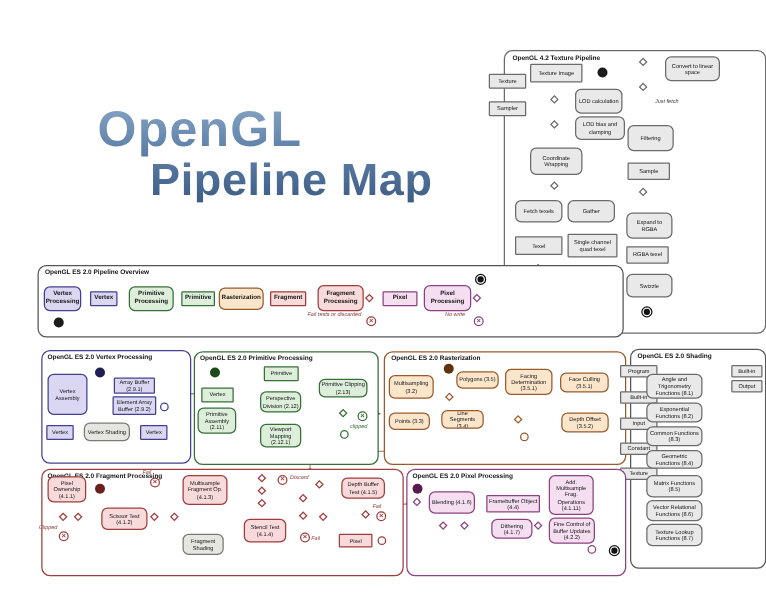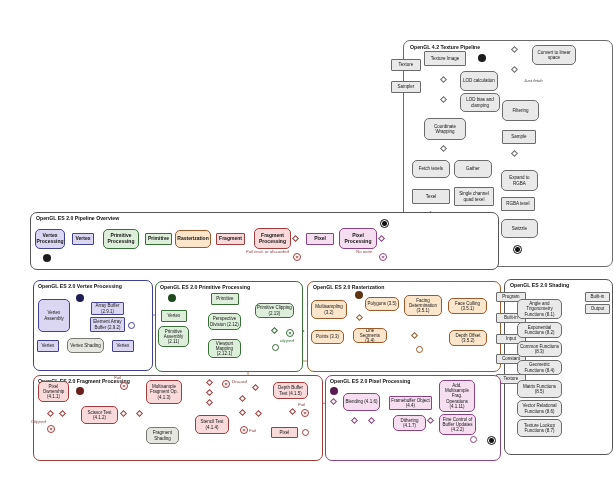--- a/index.html
+++ b/index.html
@@ -195,20 +195,24 @@
         <path d="M359,421 L367,421"></path>
       <path d="M376,421 L391,422"></path>
         <path d="M426,423 L428,421"></path>
       <path d="M431,417 L431,396 L437,396"></path>
         <path d="M457,412 L457,414"></path>
       <path d="M457,435 L457,440 L468,440"></path>
         <path d="M477,439 L485,440"></path>
     </g>
   </svg>
 
+  <div id="title">
+    <div class="t1">OpenGL</div>
+    <div class="t2">Pipeline Map</div>
+  </div>
 
   <div class="sec c-gry" style="left:403px;top:40px;width:208px;height:225px;"></div>
   <div class="sec-title" style="left:410px;top:44px;">OpenGL 4.2 Texture Pipeline</div>
   <div class="nd rc c-gry" style="left:391px;top:59px;width:30px;height:12px;">Texture</div>
   <div class="nd rc c-gry" style="left:391px;top:81px;width:30px;height:12px;">Sampler</div>
   <div class="nd rc c-gry" style="left:424px;top:51px;width:42px;height:15px;">Texture Image</div>
   <div class="startn c-gry" style="left:478px;top:54px;"></div>
   <div class="dia c-gry" style="left:441px;top:77px;"></div>
   <div class="nd rr c-gry" style="left:460px;top:71px;width:38px;height:20px;">LOD calculation</div>
   <div class="dia c-gry" style="left:441px;top:97px;"></div>

